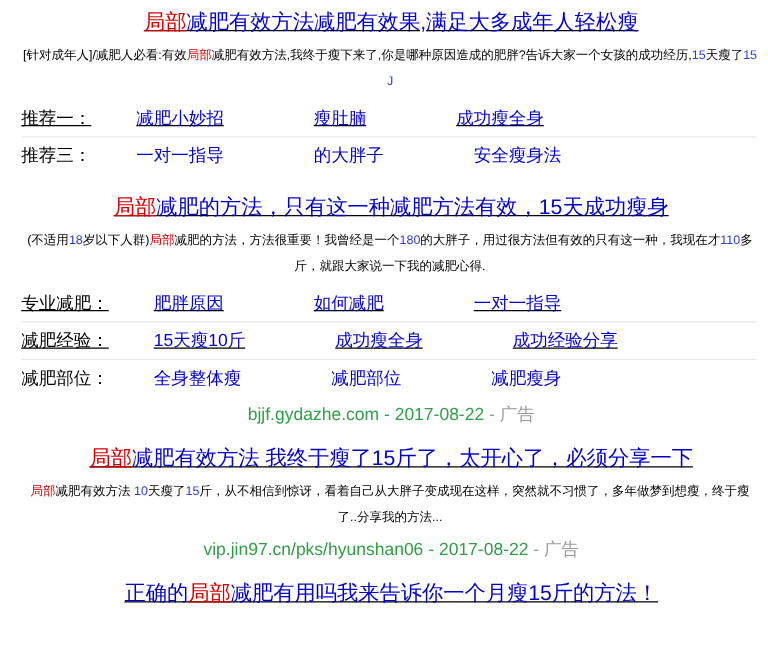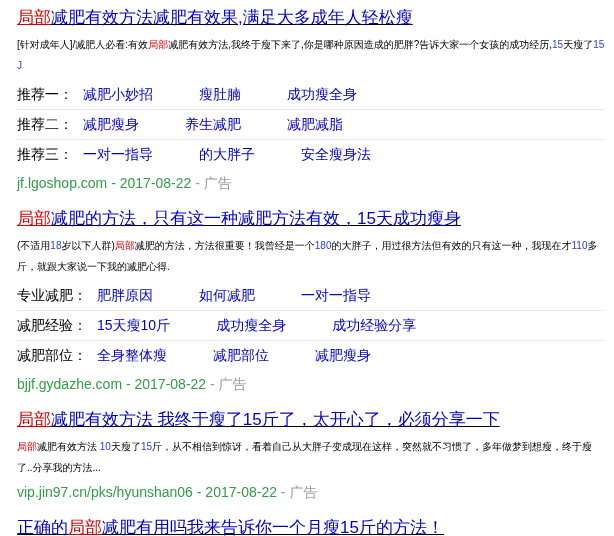--- a/index.html
+++ b/index.html
@@ -1,70 +1,64 @@
 <!DOCTYPE html>
 <html><head>
 <meta charset="utf-8">
 <style>
   html,body{margin:0;padding:0;}
   body{
     width:614px;height:536px;overflow:hidden;background:#ffffff;
     font-family:"Liberation Sans","DejaVu Sans",sans-serif;
     box-sizing:border-box;padding:7px 5px 0 17px;
   }
-  .result{margin-bottom:16px;}
+  .result{margin-bottom:16px;text-align:center;}
   .title{
     display:inline-block;font-size:17px;line-height:22px;
     text-decoration:underline;cursor:pointer;margin:0 0 5px 0;
   }
   .title .seg-link{color:var(--title-blue);}
   .title .seg-hl{color:var(--kw-red);text-decoration:underline;}
   .desc{
     font-size:10px;line-height:21px;color:#000000;
     width:590px;margin:0 0 4px 0;word-break:break-all;
   }
   .desc .seg-text{color:#000000;}
   .desc .seg-hl{color:var(--kw-red);}
   .desc .seg-num{color:var(--num-blue);}
   .rows{width:588px;margin:1px 0 2px 0;}
   .row{
     display:flex;align-items:center;font-size:14px;line-height:18px;
     padding:5px 0 6px 0;
   }
-  .row:not(:last-child){border-bottom:1px solid #e9e9e9;}
+  .row:not(:last-child){border-bottom:1px solid #e9e9e9;text-decoration:underline;}
   .row-label{color:#000000;margin-right:10px;white-space:nowrap;}
-  .row-link{color:var(--title-blue);margin-right:46px;white-space:nowrap;cursor:pointer;}
+  .row-link{color:var(--title-blue);margin-right:46px;white-space:nowrap;cursor:pointer;margin-left:26px;}
   .meta{font-size:14px;line-height:18px;margin-top:5px;}
   .meta .green{color:var(--url-green);}
   .meta .gray{color:#9a9a9a;}
 </style>
 </head>
 <body style="--title-blue: #0000cc; --kw-red: #d40000; --num-blue: #2b3bd9; --url-green: #2f9e44;">
 
 <div id="results">
     <div class="result"><a class="title"><span class="seg-hl">局部</span><span class="seg-link">减肥有效方法减肥有效果,满足大多成年人轻松瘦</span></a><div class="desc"><span class="seg-text">[针对成年人]/减肥人必看:有效</span><span class="seg-hl">局部</span><span class="seg-text">减肥有效方法,我终于瘦下来了,你是哪种原因造成的肥胖?告诉大家一个女孩的成功经历,</span><span class="seg-num">15</span><span class="seg-text">天瘦了</span><span class="seg-num">15J</span></div><div class="rows">
         <div class="row">
           <span class="row-label">推荐一：</span>
           <a class="row-link">减肥小妙招</a>
           <a class="row-link">瘦肚腩</a>
           <a class="row-link">成功瘦全身</a>
         </div>
         <div class="row">
-          <span class="row-label">推荐二：</span>
-          <a class="row-link">减肥瘦身</a>
-          <a class="row-link">养生减肥</a>
-          <a class="row-link">减肥减脂</a>
-        </div>
-        <div class="row">
           <span class="row-label">推荐三：</span>
           <a class="row-link">一对一指导</a>
           <a class="row-link">的大胖子</a>
           <a class="row-link">安全瘦身法</a>
         </div>
-      </div><div class="meta"><span class="green">jf.lgoshop.com</span><span class="green"> - </span><span class="green">2017-08-22</span><span class="gray"> - </span><span class="gray">广告</span></div></div>
+      </div></div>
     <div class="result"><a class="title"><span class="seg-hl">局部</span><span class="seg-link">减肥的方法，只有这一种减肥方法有效，15天成功瘦身</span></a><div class="desc"><span class="seg-text">(不适用</span><span class="seg-num">18</span><span class="seg-text">岁以下人群)</span><span class="seg-hl">局部</span><span class="seg-text">减肥的方法，方法很重要！我曾经是一个</span><span class="seg-num">180</span><span class="seg-text">的大胖子，用过很方法但有效的只有这一种，我现在才</span><span class="seg-num">110</span><span class="seg-text">多斤，就跟大家说一下我的减肥心得.</span></div><div class="rows">
         <div class="row">
           <span class="row-label">专业减肥：</span>
           <a class="row-link">肥胖原因</a>
           <a class="row-link">如何减肥</a>
           <a class="row-link">一对一指导</a>
         </div>
         <div class="row">
           <span class="row-label">减肥经验：</span>
           <a class="row-link">15天瘦10斤</a>

